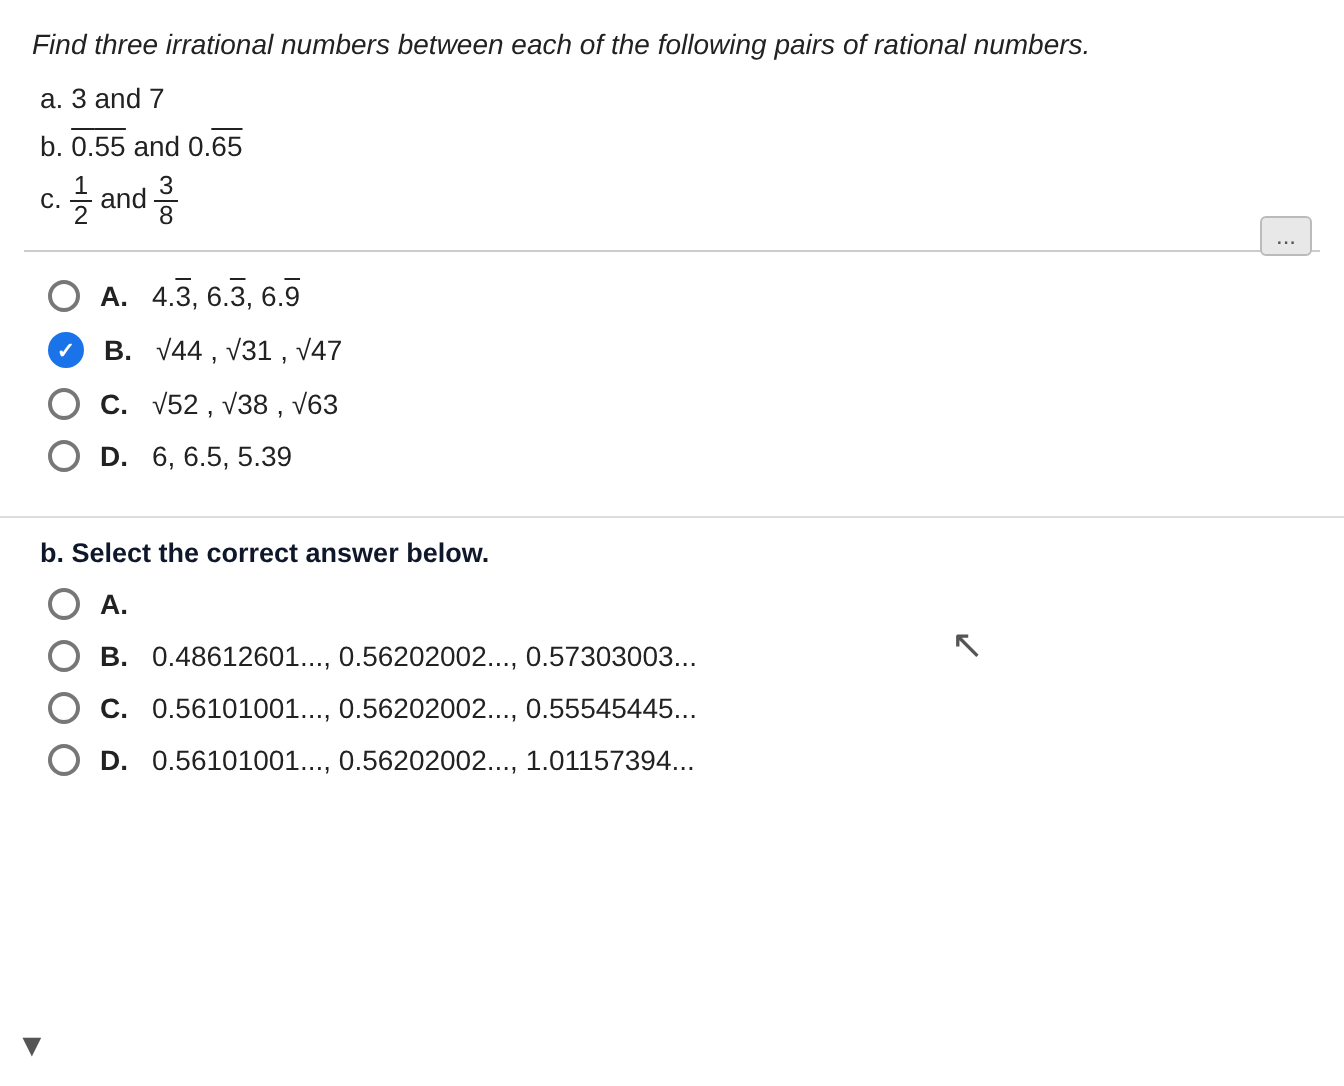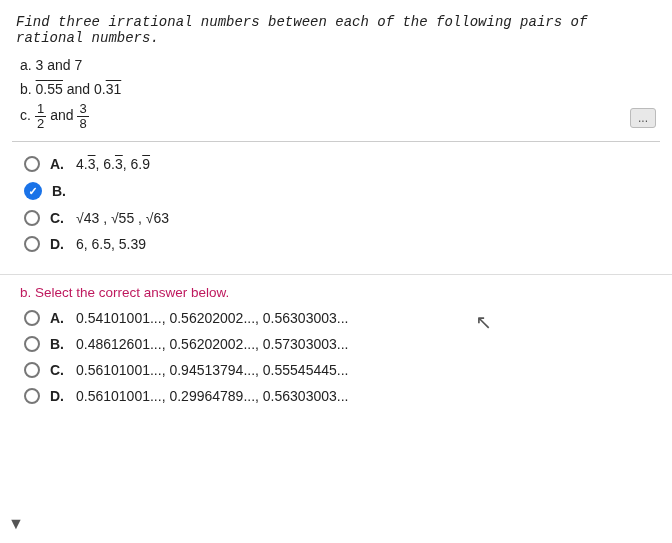--- a/index.html
+++ b/index.html
@@ -22,21 +22,20 @@
     .question-header {
       background: #fff;
       padding: 14px 16px 10px 16px;
       border-bottom: none;
     }
     .question-header p {
       font-size: 14px;
       color: #222;
       margin-bottom: 8px;
       font-style: italic;
-      font-family: Liberation Mono, monospace;
     }
     .question-header .parts {
       font-size: 14px;
       color: #222;
       line-height: 1.7;
       padding-left: 4px;
     }
     .parts .part-line {
       display: block;
     }
@@ -127,23 +126,23 @@
       font-weight: bold;
       margin-right: 2px;
     }
     .part-b-section {
       border-top: 1px solid #ddd;
       padding: 10px 20px 10px 20px;
       margin-top: 4px;
     }
     .part-b-label {
       font-size: 13.5px;
-      color: #be185d;
+      color: #0f172a;
       margin-bottom: 10px;
-      font-weight: normal;
+      font-weight: bold;
     }
     .cursor-arrow {
       position: absolute;
       right: 180px;
       top: 310px;
       font-size: 20px;
       color: #555;
       pointer-events: none;
     }
     .bottom-arrow {
@@ -160,21 +159,21 @@
 <div class="container">
 
   <div class="question-header">
     <p>Find three irrational numbers between each of the following pairs of rational numbers.</p>
     <div class="parts">
       <span class="part-line">a. 3 and 7</span>
       <span class="part-line">
         <span>b.</span>
         <span class="overline"> <span>0.</span><span class="overline">55</span></span>
         <span>and</span>
-        <span>0.<span class="overline">31</span></span>
+        <span>0.<span class="overline">65</span></span>
       </span>
       <span class="part-line part-c">
         <span>c.</span>
         <span class="fraction">
           <span class="num">1</span>
           <span class="den">2</span>
         </span>
         <span>and</span>
         <span class="fraction">
           <span class="num">3</span>
@@ -192,61 +191,61 @@
 
     <div class="radio-option">
       <div class="radio-circle"></div>
       <span class="option-label">A.</span>
       <span>4.<span class="overline">3</span>, 6.<span class="overline">3</span>, 6.<span class="overline">9</span></span>
     </div>
 
     <div class="radio-option">
       <div class="check-icon"></div>
       <span class="option-label">B.</span>
+      <span>√44 , √31 , √47</span>
     </div>
 
     <div class="radio-option">
       <div class="radio-circle"></div>
       <span class="option-label">C.</span>
-      <span>√43 , √55 , √63</span>
+      <span>√52 , √38 , √63</span>
     </div>
 
     <div class="radio-option">
       <div class="radio-circle"></div>
       <span class="option-label">D.</span>
       <span>6, 6.5, 5.39</span>
     </div>
 
   </div>
 
   <div class="cursor-arrow">↖</div>
 
   <div class="part-b-section">
     <div class="part-b-label">b. Select the correct answer below.</div>
 
     <div class="radio-option">
       <div class="radio-circle"></div>
       <span class="option-label">A.</span>
-      <span>0.54101001..., 0.56202002..., 0.56303003...</span>
     </div>
 
     <div class="radio-option">
       <div class="radio-circle"></div>
       <span class="option-label">B.</span>
       <span>0.48612601..., 0.56202002..., 0.57303003...</span>
     </div>
 
     <div class="radio-option">
       <div class="radio-circle"></div>
       <span class="option-label">C.</span>
-      <span>0.56101001..., 0.94513794..., 0.55545445...</span>
+      <span>0.56101001..., 0.56202002..., 0.55545445...</span>
     </div>
 
     <div class="radio-option">
       <div class="radio-circle"></div>
       <span class="option-label">D.</span>
-      <span>0.56101001..., 0.29964789..., 0.56303003...</span>
+      <span>0.56101001..., 0.56202002..., 1.01157394...</span>
     </div>
 
   </div>
 
   <div class="bottom-arrow">▼</div>
 </div>
 
 </body></html>

